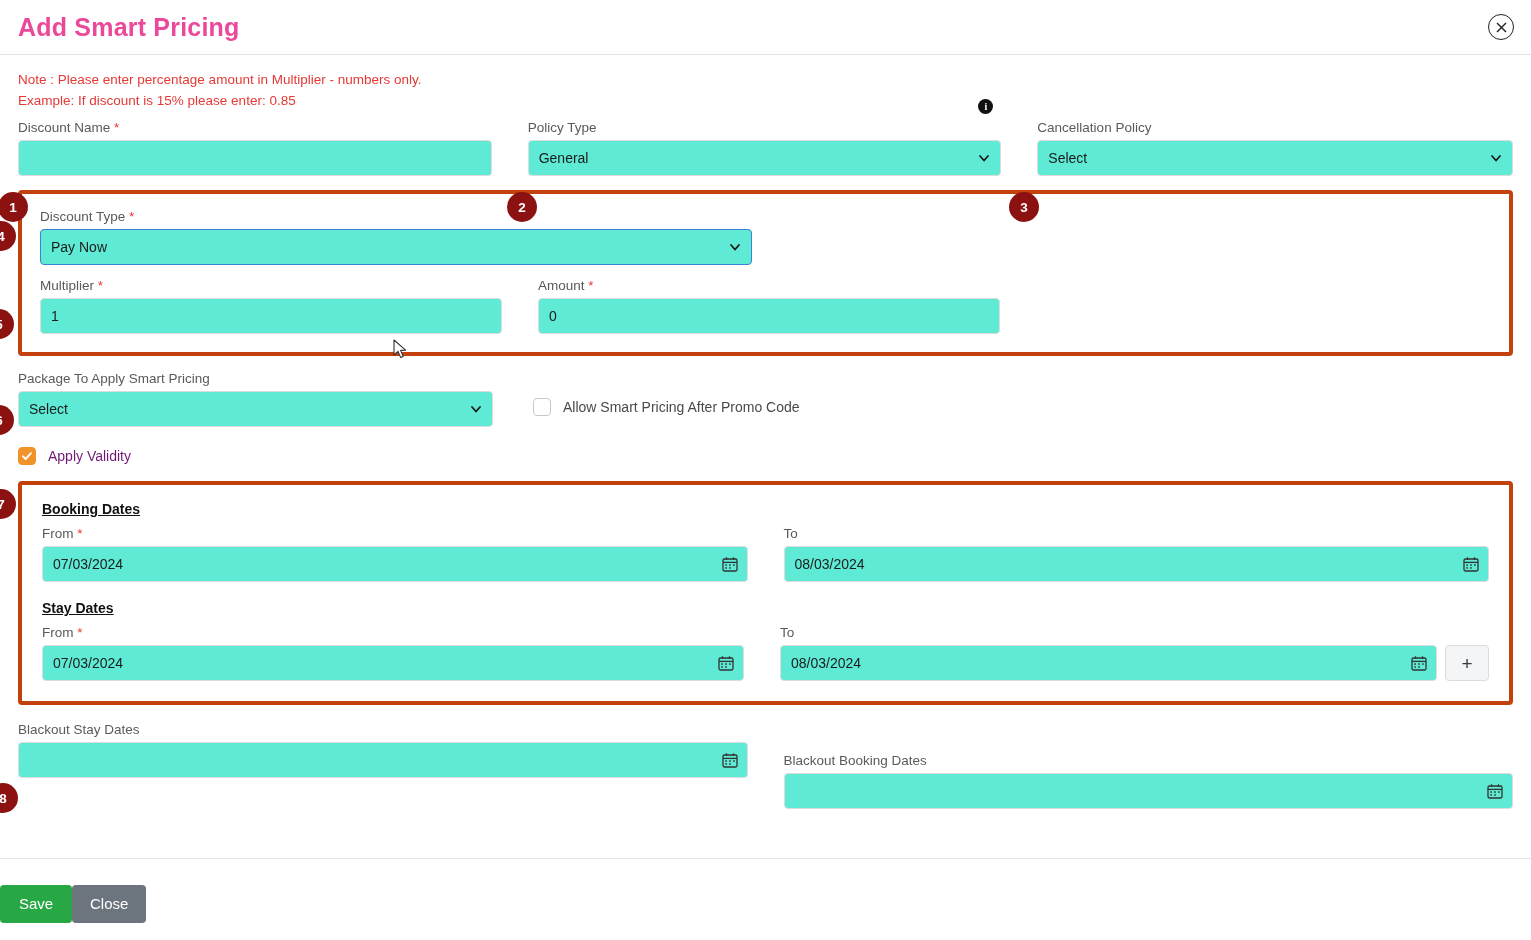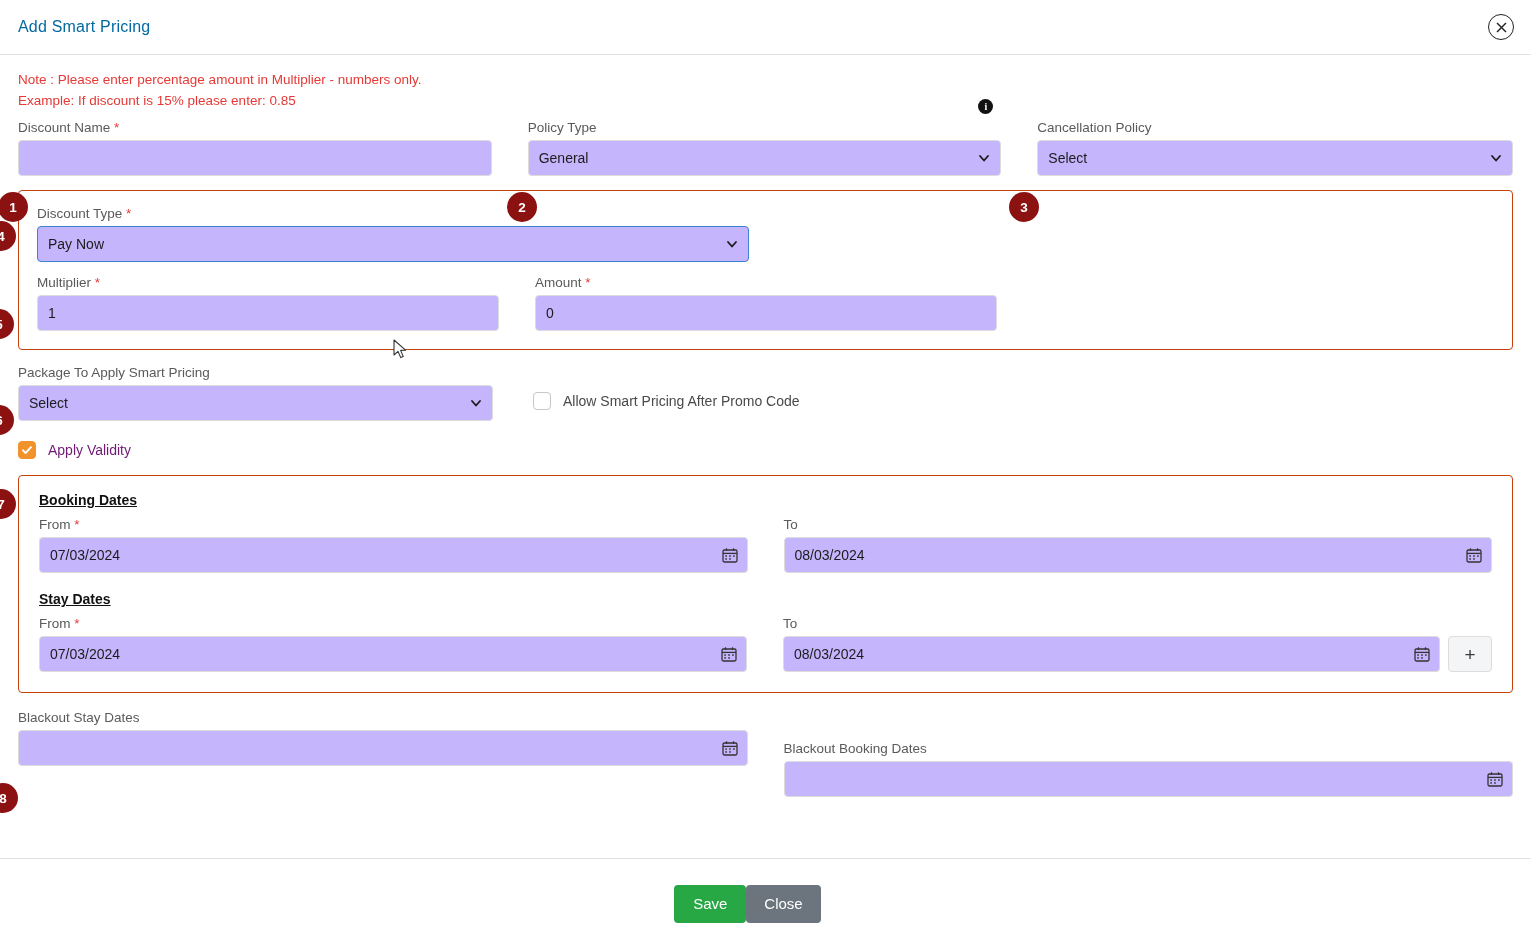--- a/index.html
+++ b/index.html
@@ -22,23 +22,23 @@
   .modal-header {
     height: 55px;
     flex: 0 0 55px;
     border-bottom: 1px solid #e2e2e2;
     display: flex;
     align-items: center;
     padding: 0 18px;
     position: relative;
   }
   .modal-title {
-    color: #0369a1;
-    font-size: 16px;
-    font-weight: normal;
+    color: #ec4899;
+    font-size: 25px;
+    font-weight: bold;
     letter-spacing: .2px;
   }
   .close-x {
     position: absolute;
     right: 17px; top: 50%;
     transform: translateY(-50%);
     width: 26px; height: 26px;
     border: 1.6px solid #222;
     border-radius: 50%;
     display: flex; align-items: center; justify-content: center;
@@ -68,21 +68,21 @@
     margin-bottom: 4px;
     line-height: 17px;
   }
   .req { color: #e53935; }
 
   .ctrl {
     width: 100%;
     height: 36px;
     border: 1px solid #dcdcdc;
     border-radius: 4px;
-    background: #c4b5fd;
+    background: #5eead4;
     font-size: 14px;
     color: #222;
     padding: 0 30px 0 10px;
     font-family: "Liberation Sans", sans-serif;
     display: flex;
     align-items: center;
     position: relative;
   }
   .ctrl.focused { border: 1.5px solid #3a82d2; }
   .ctrl .val { color: #1c1c1c; font-size: 14px; }
@@ -116,21 +116,21 @@
     background: #111;
     color: #fff;
     font-size: 10px;
     font-weight: bold;
     display: flex; align-items: center; justify-content: center;
     font-family: "Liberation Serif", serif;
   }
 
   
   .panel {
-    border: 1px solid #c2410c;
+    border: 4px solid #c2410c;
     border-radius: 4px;
     margin-top: 14px;
     padding: 14px 18px 18px 18px;
     position: relative;
     background: #fff;
   }
   .panel-plain {
     margin-top: 14px;
     padding: 0;
     position: relative;
@@ -217,21 +217,21 @@
     z-index: 20;
     font-family: "Liberation Sans", sans-serif;
   }
 
   
   .modal-footer {
     flex: 0 0 82px;
     border-top: 1px solid #e2e2e2;
     display: flex;
     align-items: center;
-    justify-content: center;
+    justify-content: flex-start;
     padding: 8px 36px 0 0;
   }
   .btn {
     min-width: 72px;
     height: 38px;
     border: none;
     border-radius: 4px;
     color: #fff;
     font-size: 15px;
     font-family: "Liberation Sans", sans-serif;

